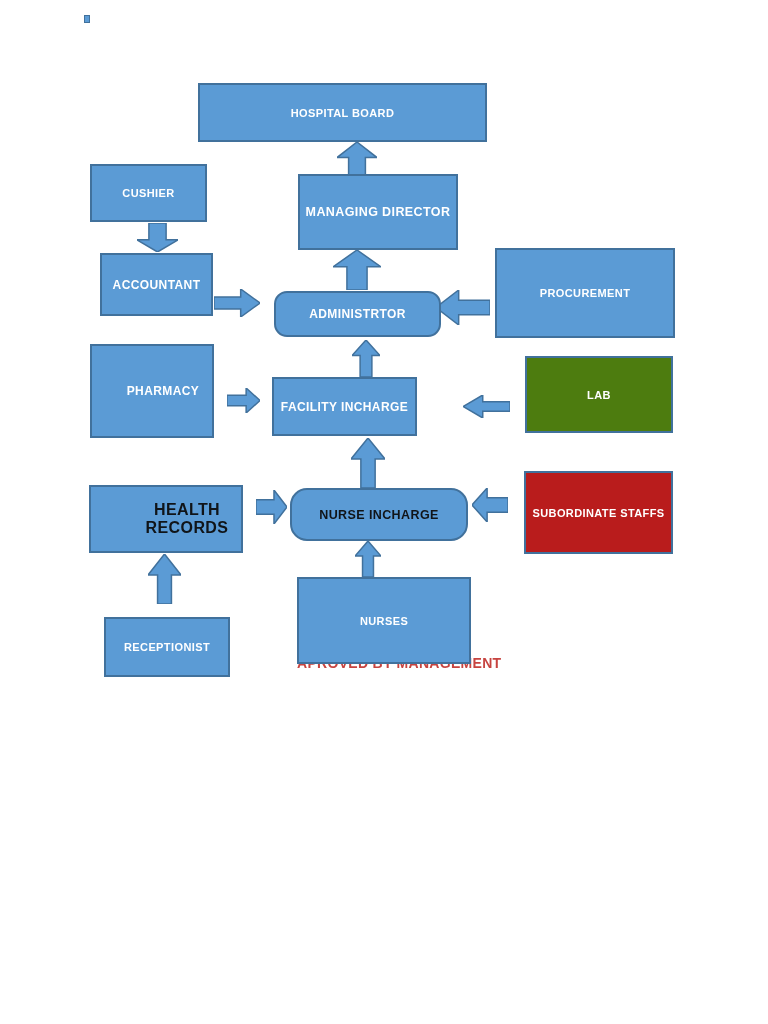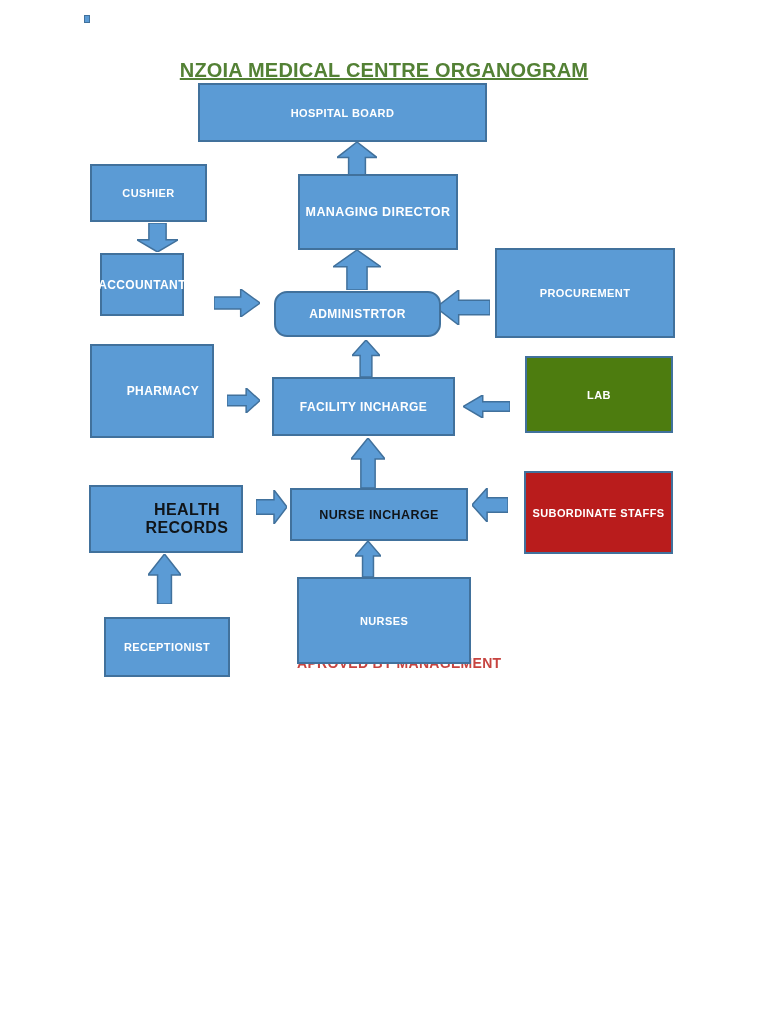--- a/index.html
+++ b/index.html
@@ -53,25 +53,25 @@
     padding:2px;
   }
   .node.dark{ color:#101418; }
   .arrow{ position:absolute; z-index:2; }
   .arrow svg{ display:block; width:100%; height:100%; }
 
   
   [data-node="hospital-board"]{left:198px;top:83px;width:289px;height:59px;}
   [data-node="cushier"]{left:90px;top:164px;width:117px;height:58px;}
   [data-node="managing-director"]{left:298px;top:174px;width:160px;height:76px;font-size:12.5px;}
-  [data-node="accountant"]{left:100px;top:253px;width:84px;height:63px;font-size:12px;}
+  [data-node="accountant"]{left:100px;top:253px;width:113px;height:63px;font-size:12px;}
   [data-node="administrtor"]{left:274px;top:291px;width:167px;height:46px;font-size:12px;}
   [data-node="procurement"]{left:495px;top:248px;width:180px;height:90px;}
   [data-node="pharmacy"]{left:90px;top:344px;width:124px;height:94px;font-size:12px;}
-  [data-node="facility-incharge"]{left:272px;top:377px;width:183px;height:59px;font-size:12px;}
+  [data-node="facility-incharge"]{left:272px;top:377px;width:145px;height:59px;font-size:12px;}
   [data-node="lab"]{left:525px;top:356px;width:148px;height:77px;}
   [data-node="health-records"]{left:89px;top:485px;width:154px;height:68px;font-size:16px;padding-left:44px;}
   [data-node="nurse-incharge"]{left:290px;top:488px;width:178px;height:53px;font-size:12.5px;}
   [data-node="subordinate-staffs"]{left:524px;top:471px;width:149px;height:83px;}
   [data-node="nurses"]{left:297px;top:577px;width:174px;height:87px;}
   [data-node="receptionist"]{left:104px;top:617px;width:126px;height:60px;text-align:center;}
 
   
   [data-arrow="md-to-board"]{left:337px;top:142px;width:40px;height:37px;}
   [data-arrow="cushier-to-accountant"]{left:137px;top:223px;width:41px;height:29px;}
@@ -85,34 +85,33 @@
   [data-arrow="records-to-nurse"]{left:256px;top:490px;width:31px;height:34px;}
   [data-arrow="substaffs-to-nurse"]{left:472px;top:488px;width:36px;height:34px;}
   [data-arrow="nurses-to-nurse"]{left:355px;top:541px;width:26px;height:36px;}
   [data-arrow="receptionist-to-records"]{left:148px;top:554px;width:33px;height:50px;}
 </style>
 </head>
 <body>
 
 <div class="page">
   <div class="stray-square" style="background: rgb(91, 155, 213);"></div>
-  <h1 class="doc-title" style="color: rgb(83, 129, 53);">NZOIA MEDICAL CENTRE ORGANOGRAM</h1>
   <div class="note" style="color: rgb(199, 68, 64);">APROVED BY MANAGEMENT</div>
   <div id="diagram-root">
       <div class="node" data-node="hospital-board" style="background: rgb(91, 155, 213); border-color: rgb(65, 113, 156);">HOSPITAL BOARD</div>
       <div class="node" data-node="cushier" style="background: rgb(91, 155, 213); border-color: rgb(65, 113, 156);">CUSHIER</div>
       <div class="node" data-node="managing-director" style="background: rgb(91, 155, 213); border-color: rgb(65, 113, 156);">MANAGING DIRECTOR</div>
       <div class="node" data-node="accountant" style="background: rgb(91, 155, 213); border-color: rgb(65, 113, 156);">ACCOUNTANT</div>
       <div class="node" data-node="administrtor" style="background: rgb(91, 155, 213); border-color: rgb(65, 113, 156); border-radius: 13px;">ADMINISTRTOR</div>
       <div class="node" data-node="procurement" style="background: rgb(91, 155, 213); border-color: rgb(65, 113, 156);">PROCUREMENT</div>
       <div class="node" data-node="pharmacy" style="background: rgb(91, 155, 213); border-color: rgb(65, 113, 156); padding-left: 24px;">PHARMACY</div>
       <div class="node" data-node="facility-incharge" style="background: rgb(91, 155, 213); border-color: rgb(65, 113, 156);">FACILITY INCHARGE</div>
       <div class="node" data-node="lab" style="background: #4d7c0f; border-color: rgb(65, 113, 156);">LAB</div>
       <div class="node dark" data-node="health-records" style="background: rgb(91, 155, 213); border-color: rgb(65, 113, 156);">HEALTH RECORDS</div>
-      <div class="node dark" data-node="nurse-incharge" style="background: rgb(91, 155, 213); border-color: rgb(65, 113, 156);">NURSE INCHARGE</div>
+      <div class="node dark" data-node="nurse-incharge" style="background: rgb(91, 155, 213); border-color: rgb(65, 113, 156); border-radius: 17px;">NURSE INCHARGE</div>
       <div class="node" data-node="subordinate-staffs" style="background: #b91c1c; border-color: rgb(65, 113, 156);">SUBORDINATE STAFFS</div>
       <div class="node" data-node="nurses" style="background: rgb(91, 155, 213); border-color: rgb(65, 113, 156);">NURSES</div>
       <div class="node" data-node="receptionist" style="background: rgb(91, 155, 213); border-color: rgb(65, 113, 156);">RECEPTIONIST</div>
       <div class="arrow" data-arrow="md-to-board">
         <svg viewBox="0 0 100 100" preserveAspectRatio="none">
           <polygon points="50,0 100,42 71,42 71,100 29,100 29,42 0,42" fill="#5B9BD5" stroke="#41719C" stroke-width="1.5" vector-effect="non-scaling-stroke"></polygon>
         </svg>
       </div>
       <div class="arrow" data-arrow="cushier-to-accountant">
         <svg viewBox="0 0 100 100" preserveAspectRatio="none">

